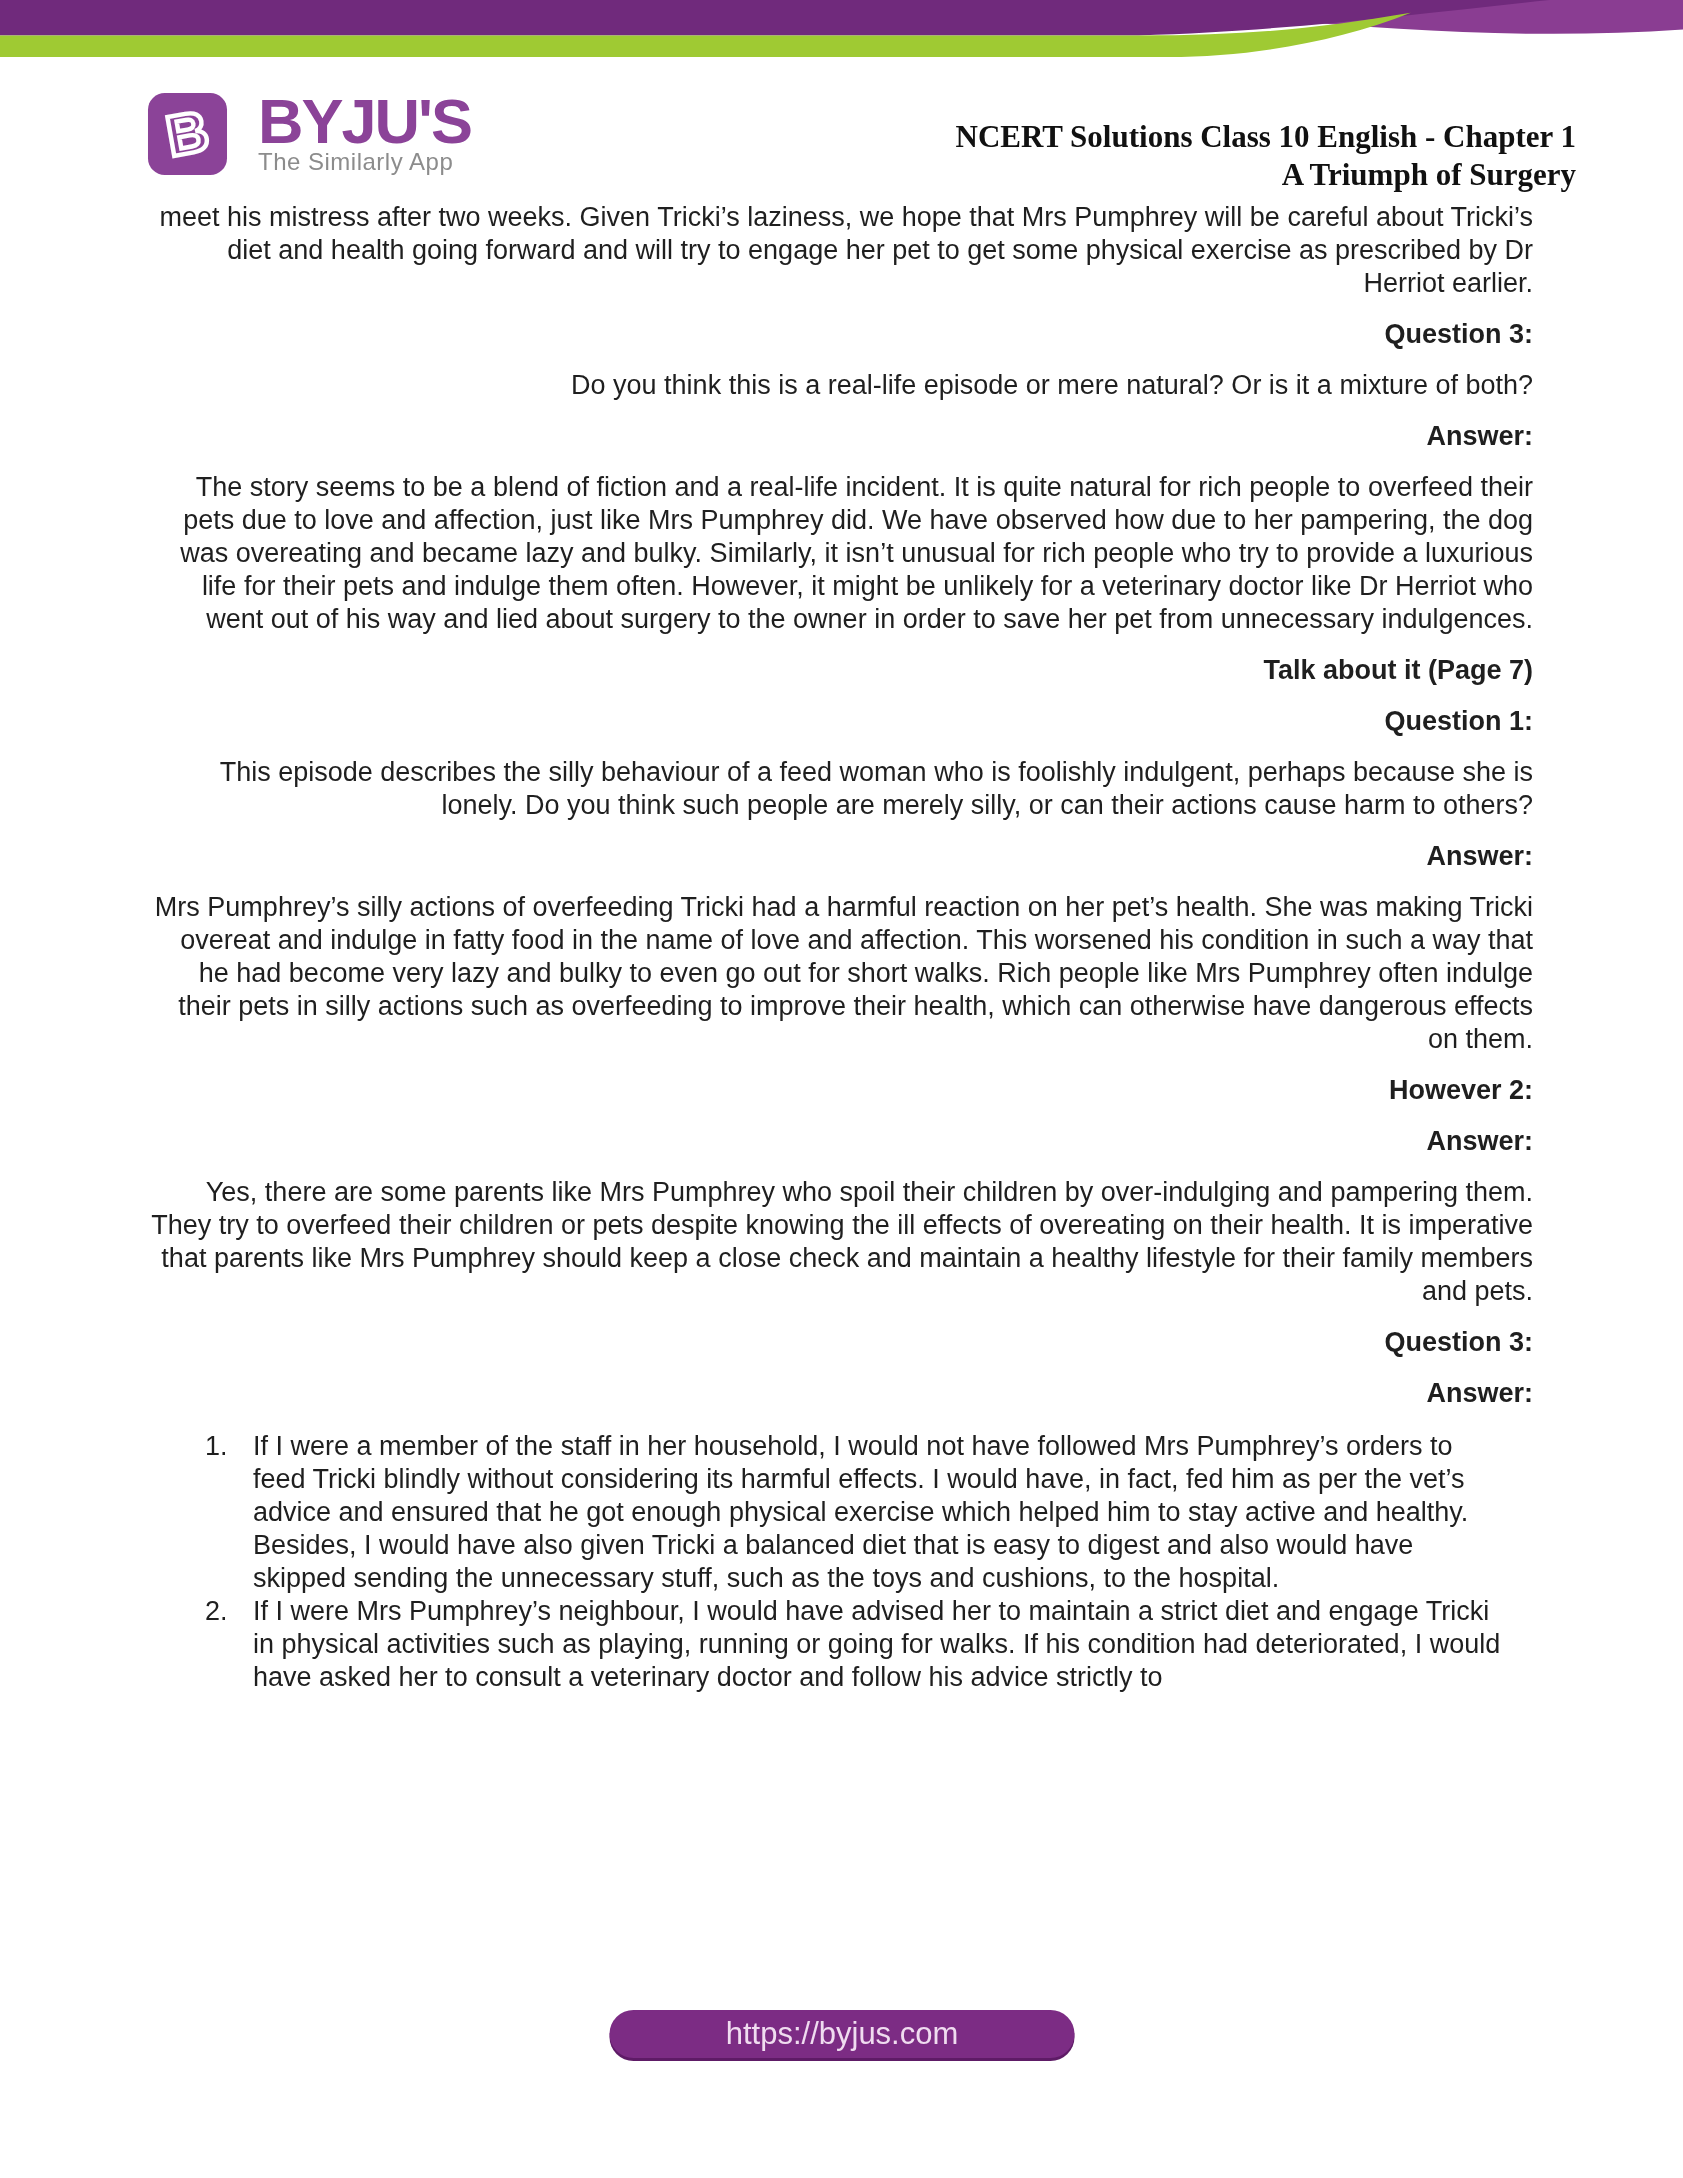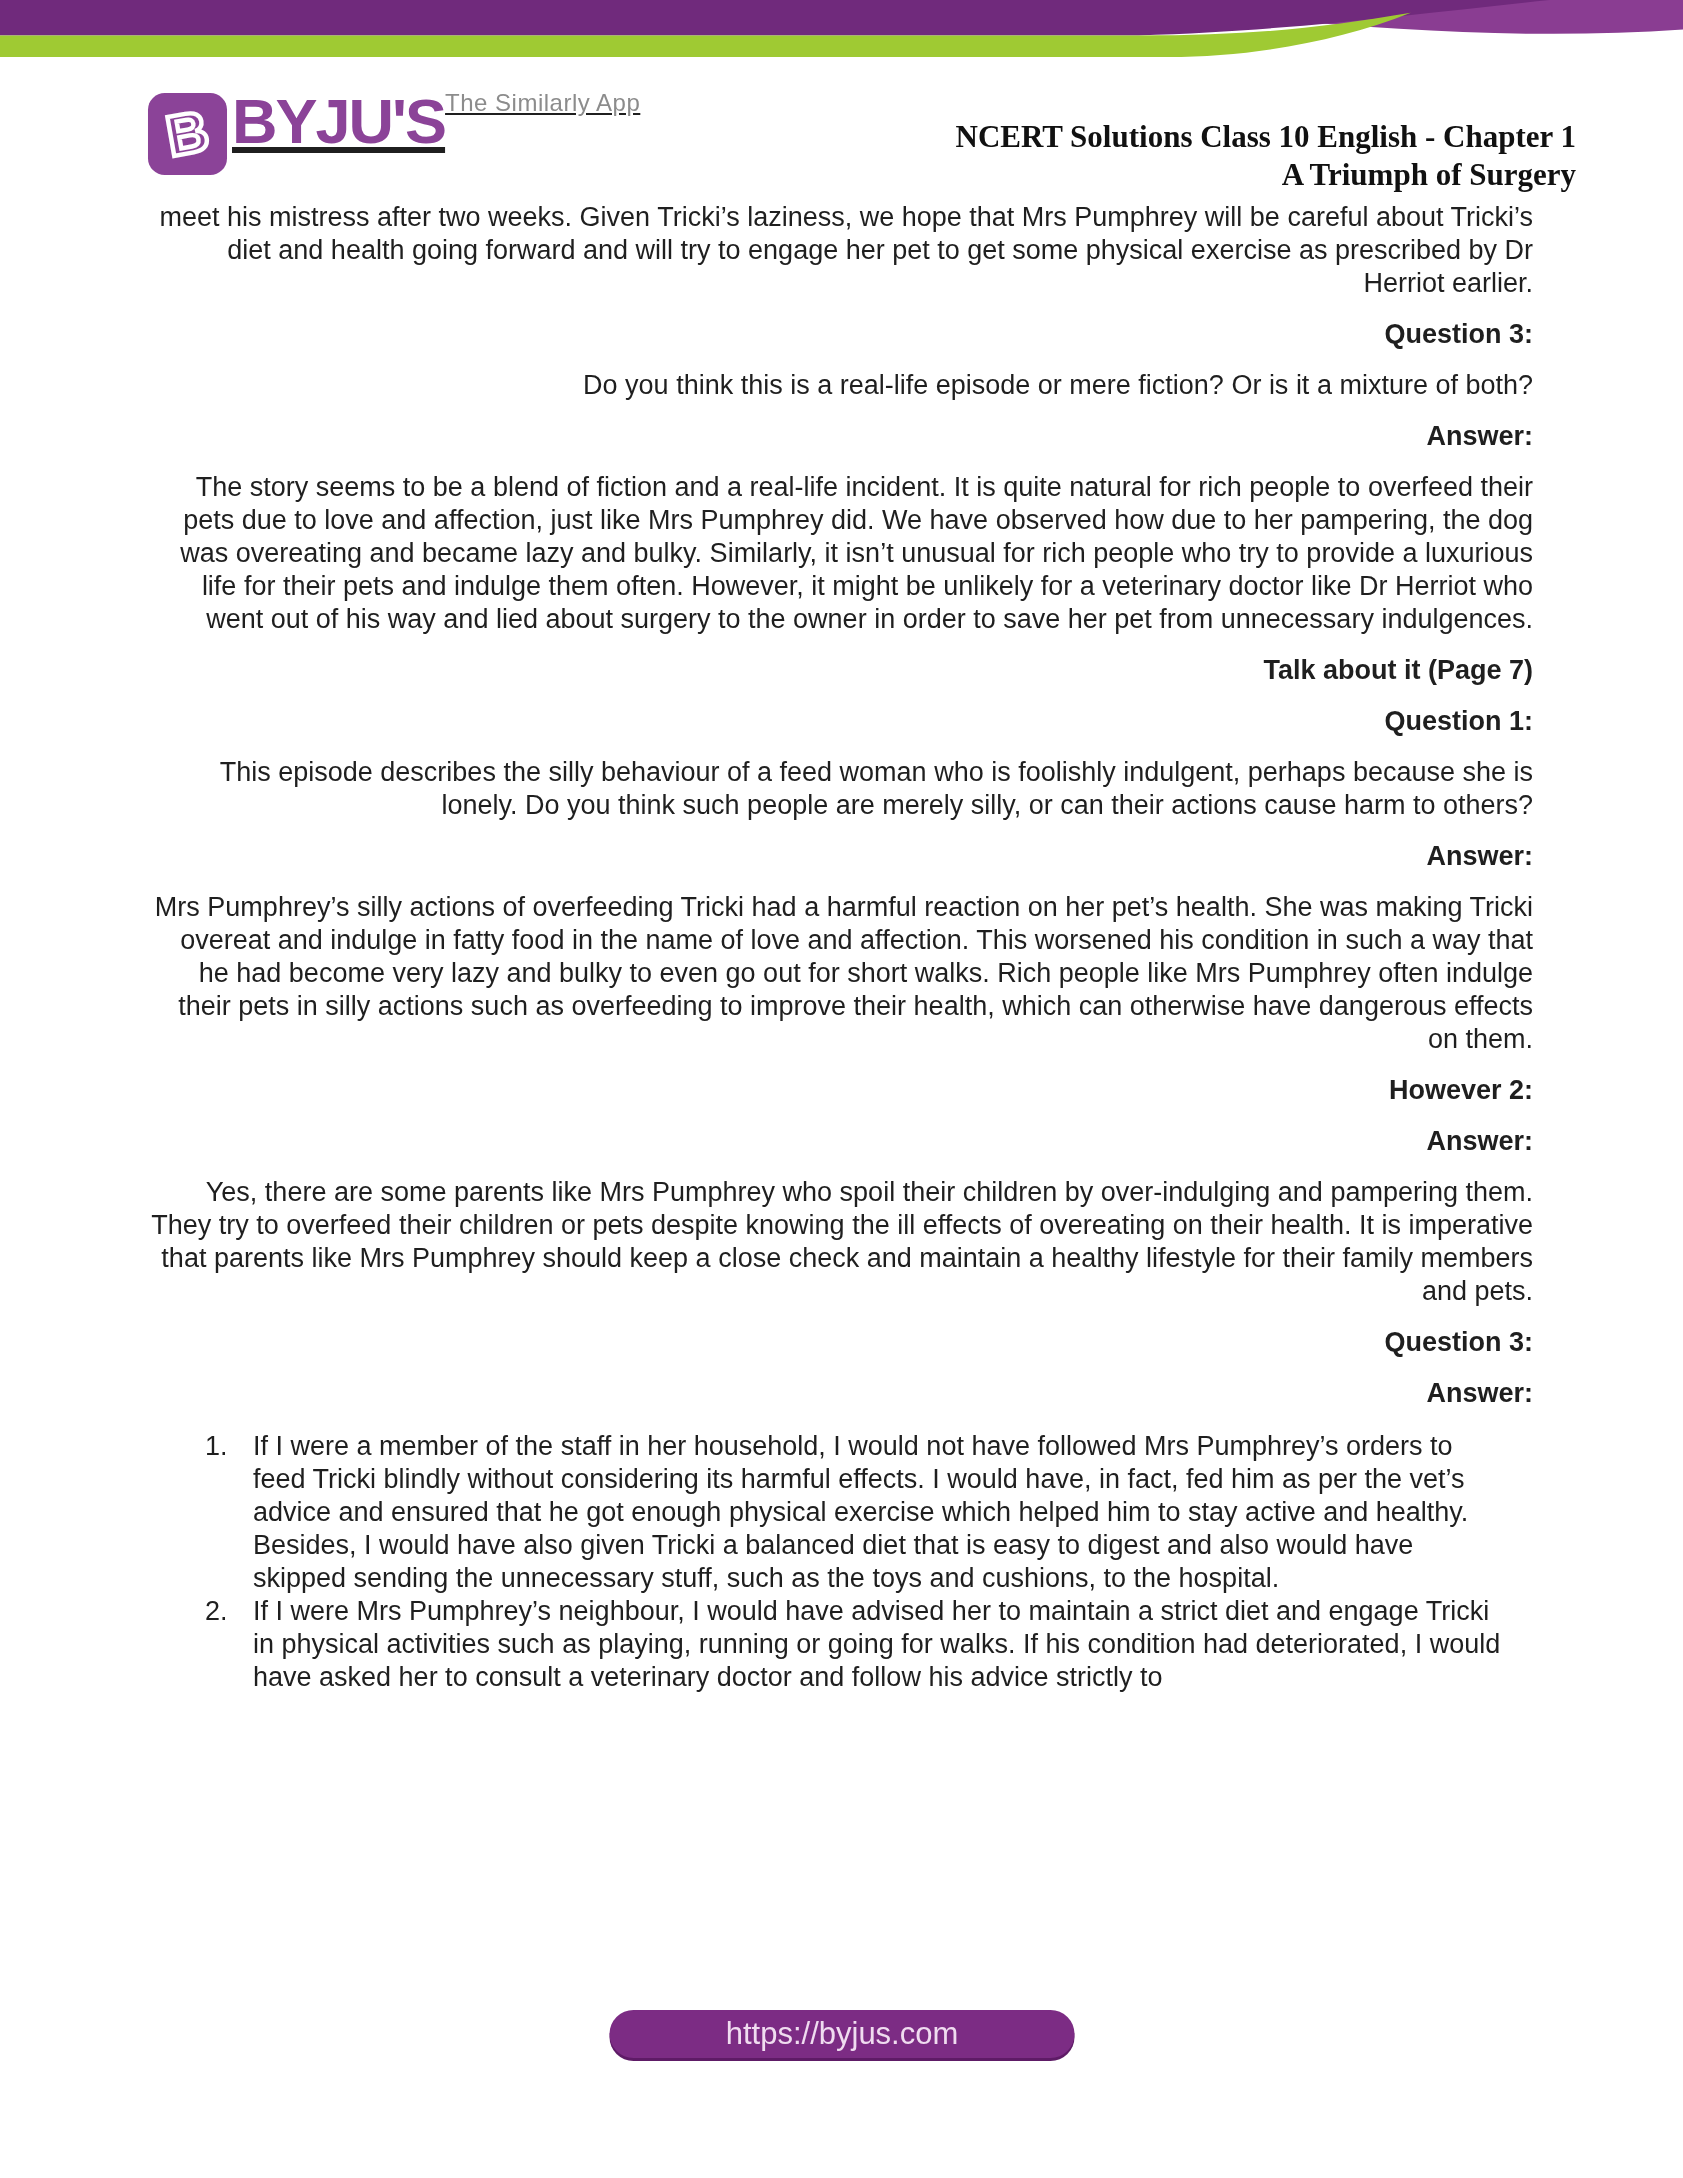--- a/index.html
+++ b/index.html
@@ -6,21 +6,21 @@
   body{
     width:1683px;height:2178px;position:relative;background:#ffffff;
     font-family:"Liberation Sans","DejaVu Sans",sans-serif;
     color:#1f1f1f;overflow:hidden;
   }
   
   .swoosh{position:absolute;top:0;left:0;width:1683px;height:59px;display:block;}
   
   .logo{position:absolute;top:92px;left:147px;display:flex;align-items:flex-start;}
   .logo-icon{width:81px;height:84px;display:block;}
-  .logo-text{margin-left:4px;display:flex;flex-direction:row;text-decoration:underline;}
+  .logo-text{margin-left:30px;display:flex;flex-direction:column;}
   .brand{
     font-weight:bold;font-size:63px;line-height:59px;letter-spacing:-2px;
     color:#8b4398;
   }
   .tagline{
     font-size:24px;line-height:26px;color:#8c8c8c;letter-spacing:0.5px;margin-top:-2px;
   }
   
   .doc-title{
     position:absolute;top:118px;right:107px;text-align:right;
@@ -68,21 +68,21 @@
 </div>
 
 <div class="doc-title">
   <div>NCERT Solutions Class 10 English - Chapter 1</div>
   <div>A Triumph of Surgery</div>
 </div>
 
 <div class="doc">
   <p>meet his mistress after two weeks. Given Tricki’s laziness, we hope that Mrs Pumphrey will be careful about Tricki’s diet and health going forward and will try to engage her pet to get some physical exercise as prescribed by Dr Herriot earlier.</p>
   <p class="hd">Question 3:</p>
-  <p>Do you think this is a real-life episode or mere fiction? Or is it a mixture of both?</p>
+  <p>Do you think this is a real-life episode or mere natural? Or is it a mixture of both?</p>
   <p class="hd">Answer:</p>
   <p>The story seems to be a blend of fiction and a real-life incident. It is quite natural for rich people to overfeed their pets due to love and affection, just like Mrs Pumphrey did. We have observed how due to her pampering, the dog was overeating and became lazy and bulky. Similarly, it isn’t unusual for rich people who try to provide a luxurious life for their pets and indulge them often. However, it might be unlikely for a veterinary doctor like Dr Herriot who went out of his way and lied about surgery to the owner in order to save her pet from unnecessary indulgences.</p>
   <p class="hd">Talk about it (Page 7)</p>
   <p class="hd">Question 1:</p>
   <p>This episode describes the silly behaviour of a feed woman who is foolishly indulgent, perhaps because she is lonely. Do you think such people are merely silly, or can their actions cause harm to others?</p>
   <p class="hd">Answer:</p>
   <p>Mrs Pumphrey’s silly actions of overfeeding Tricki had a harmful reaction on her pet’s health. She was making Tricki overeat and indulge in fatty food in the name of love and affection. This worsened his condition in such a way that he had become very lazy and bulky to even go out for short walks. Rich people like Mrs Pumphrey often indulge their pets in silly actions such as overfeeding to improve their health, which can otherwise have dangerous effects on them.</p>
   <p class="hd">However 2:</p>
   <p class="hd">Answer:</p>
   <p>Yes, there are some parents like Mrs Pumphrey who spoil their children by over-indulging and pampering them. They try to overfeed their children or pets despite knowing the ill effects of overeating on their health. It is imperative that parents like Mrs Pumphrey should keep a close check and maintain a healthy lifestyle for their family members and pets.</p>

